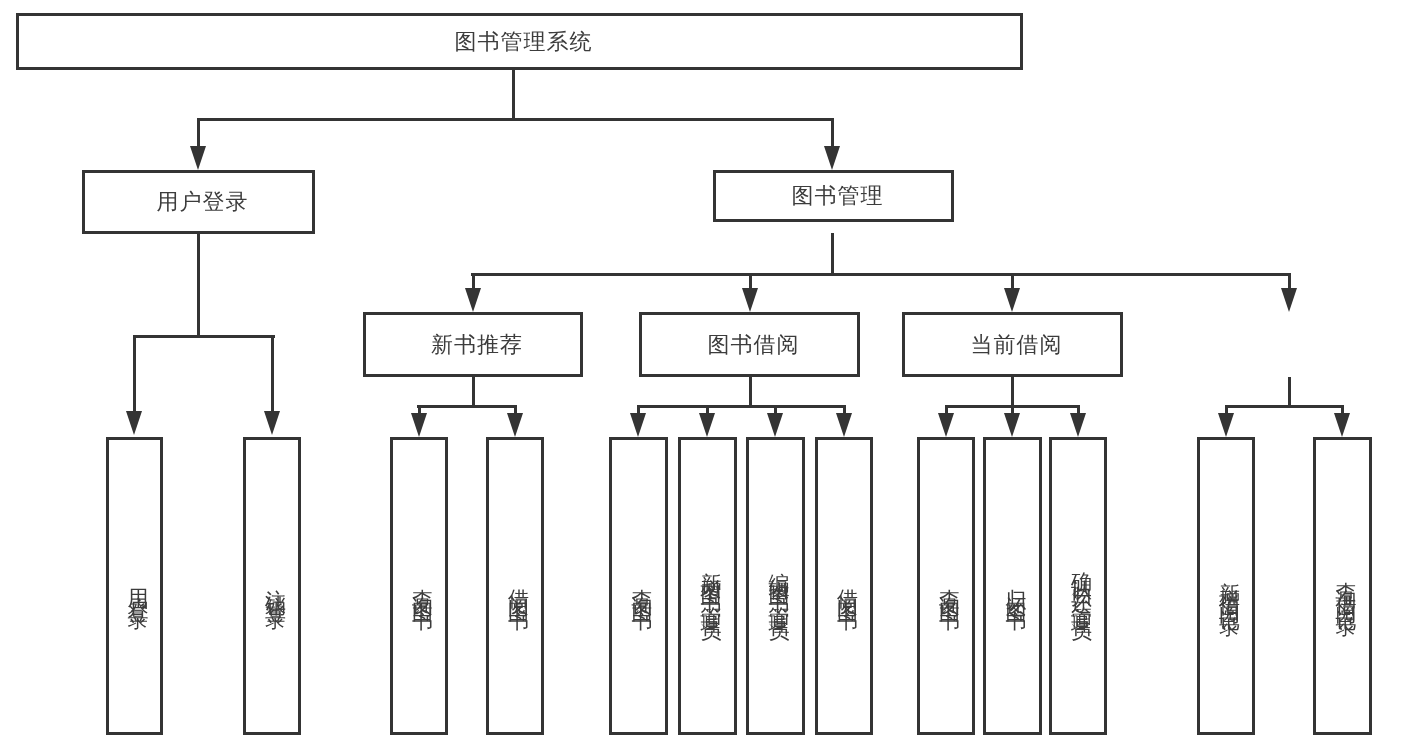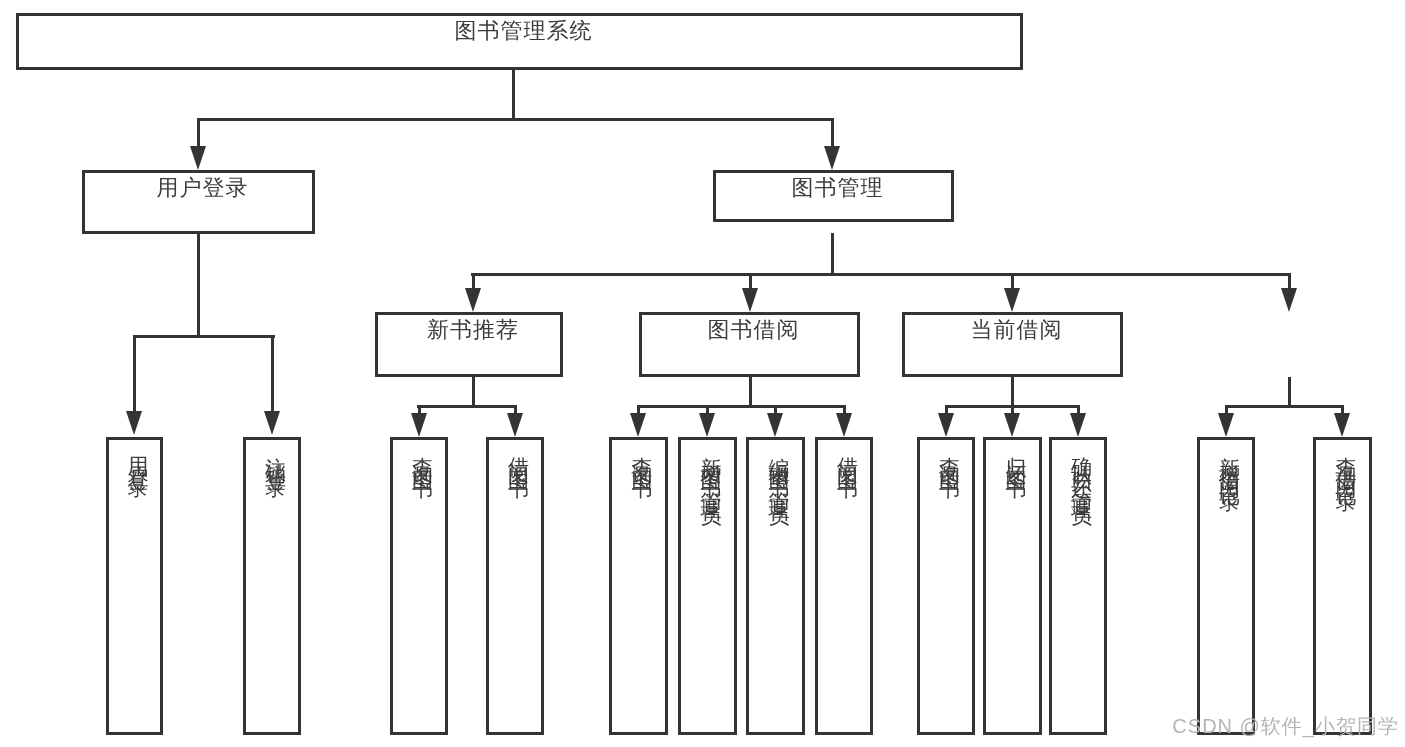--- a/index.html
+++ b/index.html
@@ -3,21 +3,21 @@
 <meta charset="utf-8">
 <style>
   html,body { margin:0; padding:0; background:#ffffff; }
   .canvas {
     position:relative; width:1405px; height:747px; background:#ffffff;
     font-family:"Liberation Sans","DejaVu Sans",sans-serif; overflow:hidden;
   }
   .node {
     position:absolute; box-sizing:border-box;
     border:3px solid #343434; background:#ffffff;
-    display:flex; align-items:flex-start; justify-content:center;padding-left:8px;
+    display:flex; align-items:center; justify-content:center;padding-left:8px;
   }
   .hlabel { font-size:22px; color:#3c3c3c; letter-spacing:1px; white-space:nowrap; }
   .vlabel {
     writing-mode:vertical-rl; text-orientation:mixed;
     font-size:21px; letter-spacing:7px; color:#3c3c3c; line-height:1;
   }
   .vl { position:absolute; width:3px; background:#343434; }
   .hl { position:absolute; height:3px; background:#343434; }
   .ah {
     position:absolute; width:0; height:0;
@@ -39,21 +39,21 @@
   </div>
 
   <div class="node" style="left:82px;top:170px;width:233px;height:64px">
     <span class="hlabel">用户登录</span>
   </div>
 
   <div class="node" style="left:713px;top:170px;width:241px;height:52px">
     <span class="hlabel">图书管理</span>
   </div>
 
-  <div class="node" style="left:375px;top:312px;width:188px;height:65px">
+  <div class="node" style="left:363px;top:312px;width:220px;height:65px">
     <span class="hlabel">新书推荐</span>
   </div>
 
   <div class="node" style="left:902px;top:312px;width:221px;height:65px">
     <span class="hlabel">当前借阅</span>
   </div>
 
   <div class="node" style="left:639px;top:312px;width:221px;height:65px">
     <span class="hlabel">图书借阅</span>
   </div>
@@ -155,15 +155,14 @@
   <div class="vl" style="left:1077px;top:405px;height:10px"></div>
   <div class="ah" style="left:1070px;top:413px"></div>
 
   <div class="vl" style="left:1288px;top:377px;height:31px"></div>
   <div class="hl" style="left:1225px;top:405px;width:119px"></div>
   <div class="vl" style="left:1225px;top:405px;height:10px"></div>
   <div class="ah" style="left:1218px;top:413px"></div>
   <div class="vl" style="left:1341px;top:405px;height:10px"></div>
   <div class="ah" style="left:1334px;top:413px"></div>
 
-  <div class="watermark">CSDN @软件_小贺同学</div>
 
 </div>
 
 </body></html>

